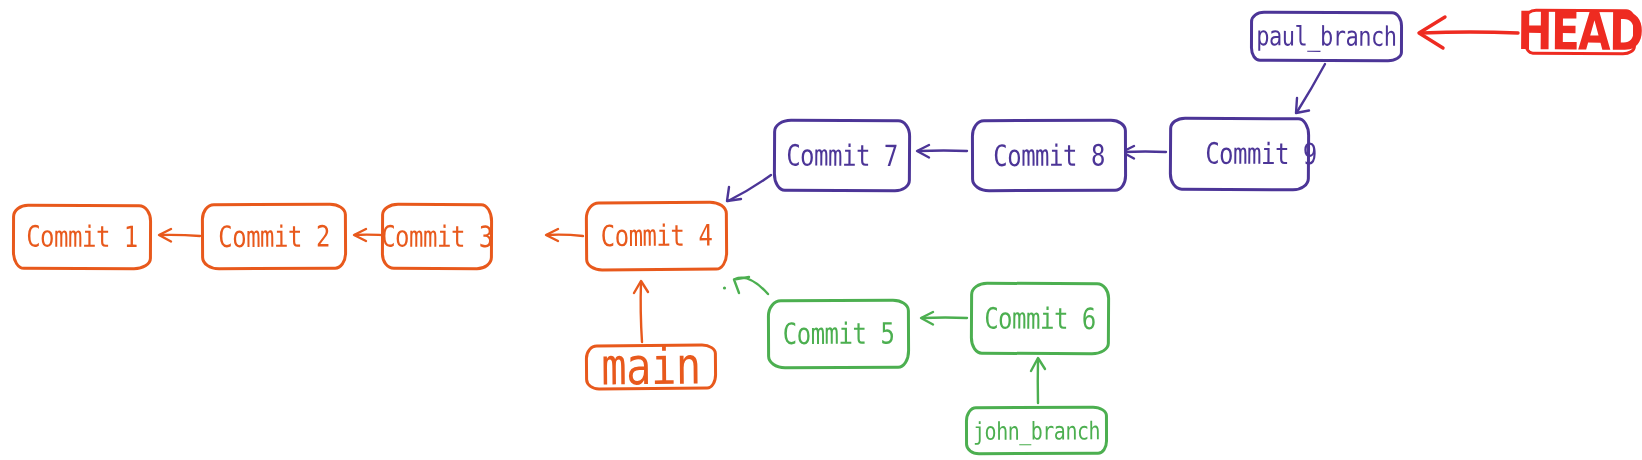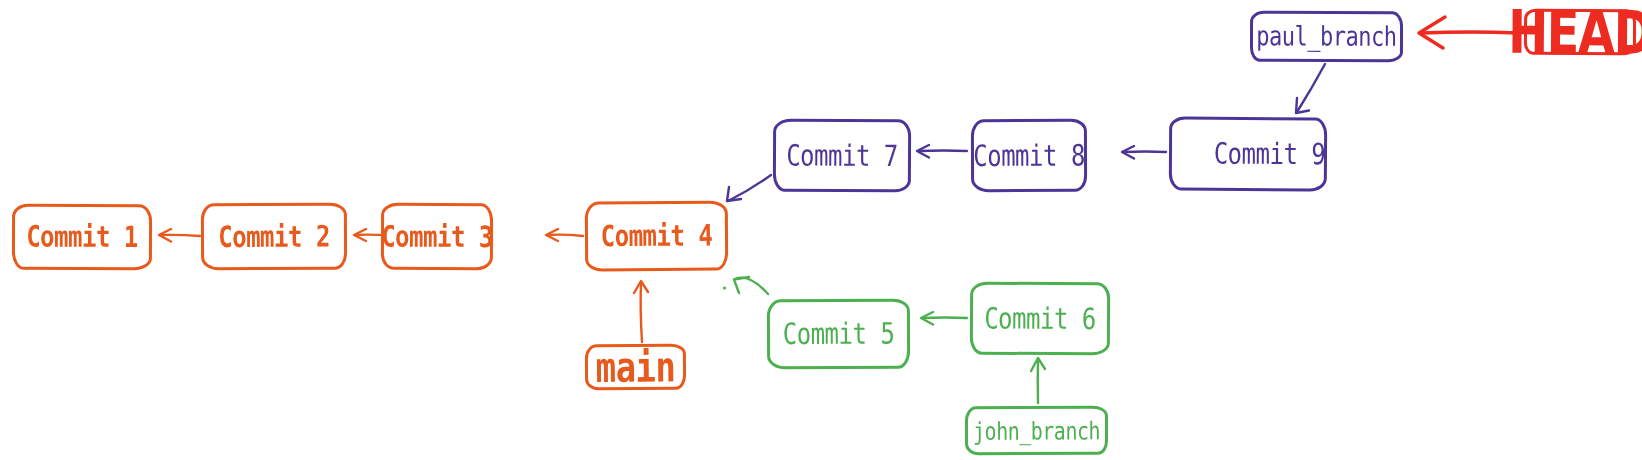--- a/index.html
+++ b/index.html
@@ -19,41 +19,41 @@
   .node{
     position:absolute;
     display:flex;align-items:center;justify-content:center;
     background:#fff;
     box-sizing:border-box;
     line-height:1;
     white-space:nowrap;
   }
   .node .txt{display:inline-block;transform:scaleY(1.22);letter-spacing:-0.5px;}
   .commit{border-width:3px;border-style:solid;font-size:24px;}
-  .c-main{border-color:var(--branch_main);color:var(--branch_main);font-weight:bold;}
+  .c-main{border-color:var(--branch_main);color:var(--branch_main);}
   .c-paul{border-color:var(--branch_paul);color:var(--branch_paul);}
   .c-john{border-color:var(--branch_john);color:var(--branch_john);}
   .label{border-width:3px;border-style:solid;}
   
   .n-c1{left:12px;top:204px;width:140px;height:66px;border-radius:16px 13px 18px 12px/13px 17px 12px 18px;transform:rotate(.2deg);}
   .n-c2{left:201px;top:203px;width:146px;height:67px;border-radius:13px 17px 12px 18px/16px 12px 17px 13px;transform:rotate(-.3deg);}
   .n-c3{left:381px;top:203px;width:112px;height:67px;border-radius:17px 12px 16px 13px/12px 18px 13px 16px;transform:rotate(.25deg);}
   .n-c4{left:585px;top:201px;width:143px;height:70px;border-radius:14px 18px 12px 17px/17px 13px 18px 12px;transform:rotate(-.4deg);}
   .n-c7{left:773px;top:119px;width:138px;height:73px;border-radius:18px 13px 16px 12px/13px 17px 12px 18px;transform:rotate(.3deg);}
-  .n-c8{left:971px;top:119px;width:116px;height:73px;border-radius:13px 16px 12px 18px/17px 12px 16px 13px;transform:rotate(-.2deg);}
-  .n-c9{left:1169px;top:117px;width:158px;height:74px;border-radius:16px 12px 17px 13px/12px 18px 13px 17px;transform:rotate(.35deg);padding-left:43px;}
+  .n-c8{left:971px;top:119px;width:156px;height:73px;border-radius:13px 16px 12px 18px/17px 12px 16px 13px;transform:rotate(-.2deg);}
+  .n-c9{left:1169px;top:117px;width:141px;height:74px;border-radius:16px 12px 17px 13px/12px 18px 13px 17px;transform:rotate(.35deg);padding-left:43px;}
   .n-c5{left:767px;top:283px;width:143px;height:70px;border-radius:14px 17px 12px 18px/17px 12px 18px 13px;transform:rotate(-.25deg);margin-top:16px;}
   .n-c6{left:970px;top:282px;width:140px;height:73px;border-radius:17px 13px 18px 12px/13px 16px 12px 17px;transform:rotate(.3deg);}
-  .n-main{left:585px;top:344px;width:101px;height:46px;font-size:34px;border-radius:12px 15px 10px 14px/14px 10px 15px 11px;transform:rotate(-.5deg);align-items:center;}
+  .n-main{left:585px;top:344px;width:132px;height:46px;font-size:42px;border-radius:12px 15px 10px 14px/14px 10px 15px 11px;transform:rotate(-.5deg);align-items:center;}
   .n-paul{left:1250px;top:11px;width:153px;height:51px;font-size:22px;border-radius:14px 11px 15px 10px/11px 15px 10px 14px;transform:rotate(.2deg);}
   .n-john{left:965px;top:406px;width:143px;height:49px;font-size:20px;border-radius:11px 15px 10px 14px/15px 10px 14px 11px;transform:rotate(-.2deg);}
   .n-head{
     left:1524px;top:9px;width:112px;height:46px;
     border:3px solid var(--head);color:var(--head);
-    font-family:"DejaVu Sans", sans-serif;font-weight:bold;font-size:48px;
+    font-family:"DejaVu Sans", sans-serif;font-weight:bold;font-size:42px;
     border-radius:12px 10px 13px 9px/10px 13px 9px 12px;transform:rotate(.4deg);
   }
   .n-head .txt{letter-spacing:-1.5px;transform:scaleY(1.25);}
 </style>
 </head>
 <body>
 
 <div class="canvas">
 
   <svg class="arrows" viewBox="0 0 1642 460" xmlns="http://www.w3.org/2000/svg">

